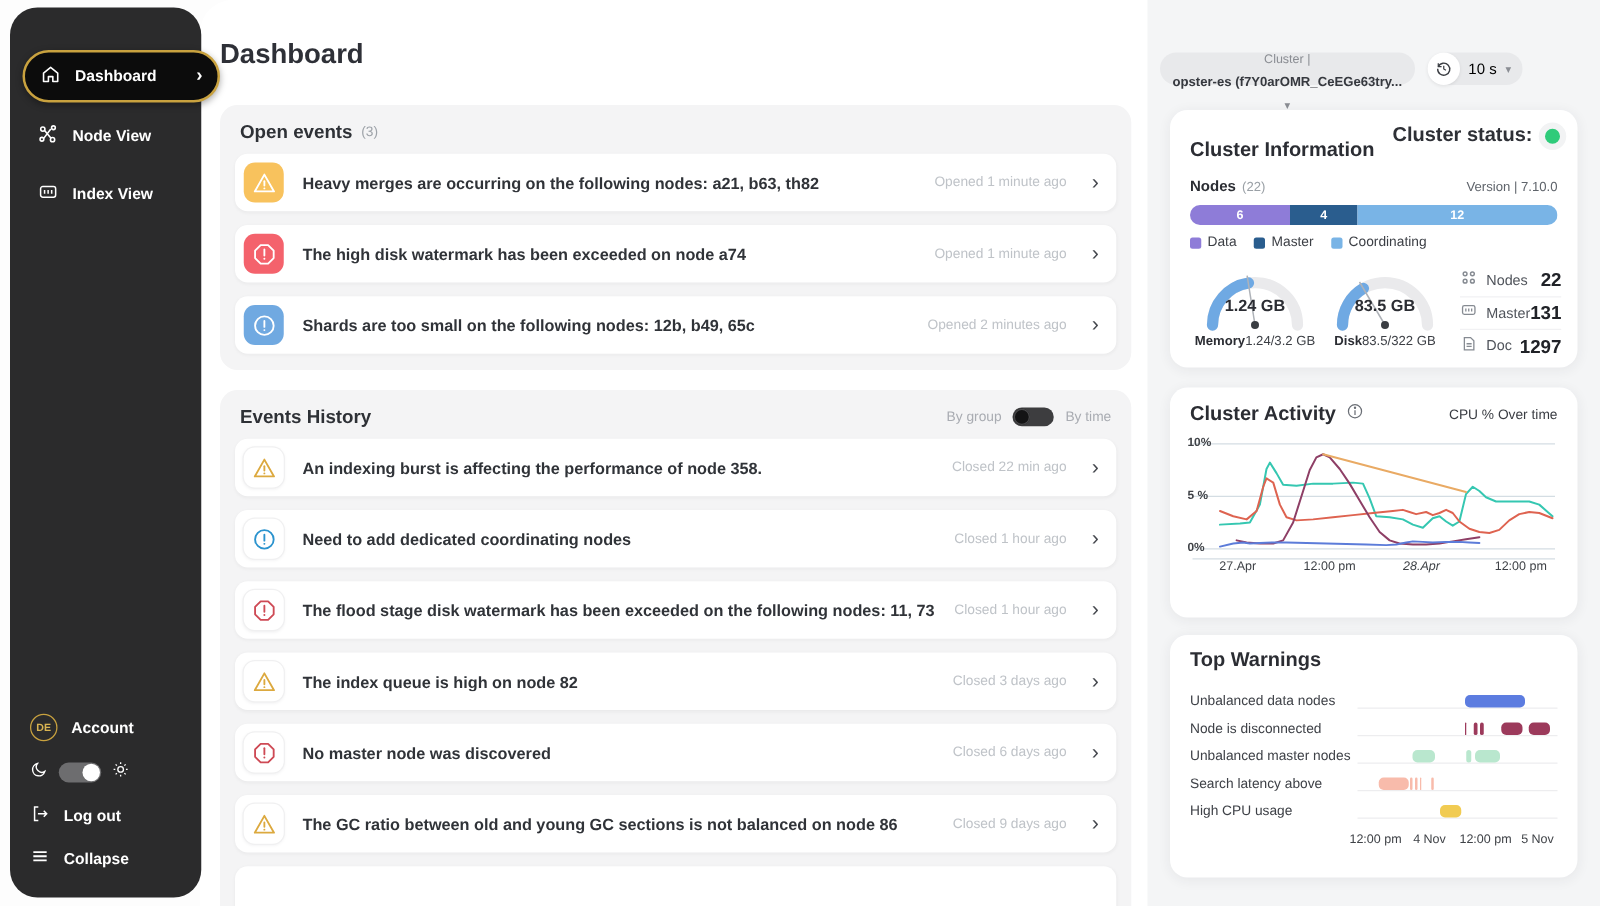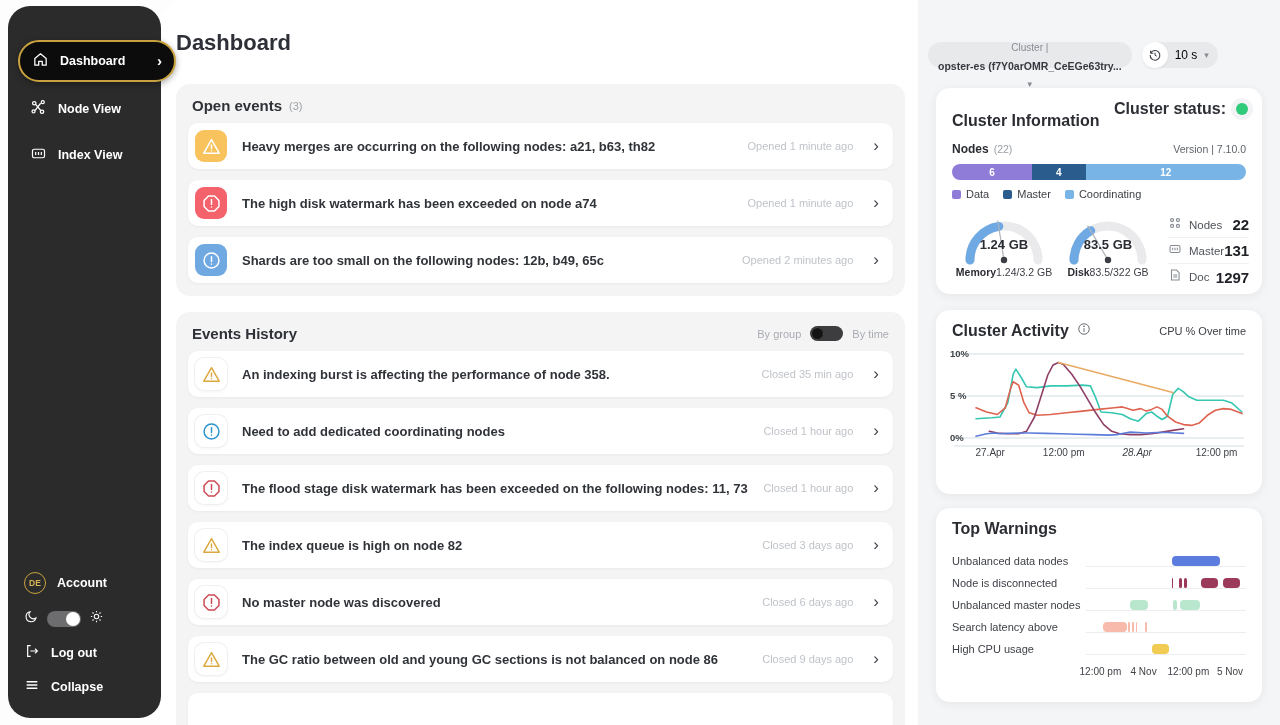--- a/index.html
+++ b/index.html
@@ -267,21 +267,21 @@
   <div class="ev-list" id="history-list">
       <div class="ev-row">
         <div class="ev-icon hist">
           <svg width="21" height="21" viewBox="0 0 24 24">
             <path d="M12 4.2 L20.8 19.6 H3.2 Z" fill="none" stroke="#DCA93F" stroke-width="1.7" stroke-linejoin="round" stroke-linecap="round"></path>
             <path d="M12 10.2 V14.2" fill="none" stroke="#DCA93F" stroke-width="1.7" stroke-linejoin="round" stroke-linecap="round"></path>
             <circle cx="12" cy="16.8" r="0.9" fill="#DCA93F"></circle>
           </svg>
         </div>
         <div class="ev-msg">An indexing burst is affecting the performance of node 358.</div>
-        <div class="ev-time">Closed 35 min ago</div>
+        <div class="ev-time">Closed 22 min ago</div>
         <div class="ev-chev">›</div>
       </div>
       <div class="ev-row">
         <div class="ev-icon hist">
           <svg width="21" height="21" viewBox="0 0 24 24">
             <circle cx="12" cy="12" r="8.5" fill="none" stroke="#2B93CE" stroke-width="1.7" stroke-linejoin="round" stroke-linecap="round"></circle>
             <path d="M12 7.8 V13.2" fill="none" stroke="#2B93CE" stroke-width="1.7" stroke-linejoin="round" stroke-linecap="round"></path>
             <circle cx="12" cy="16.1" r="0.9" fill="#2B93CE"></circle>
           </svg>
         </div>

